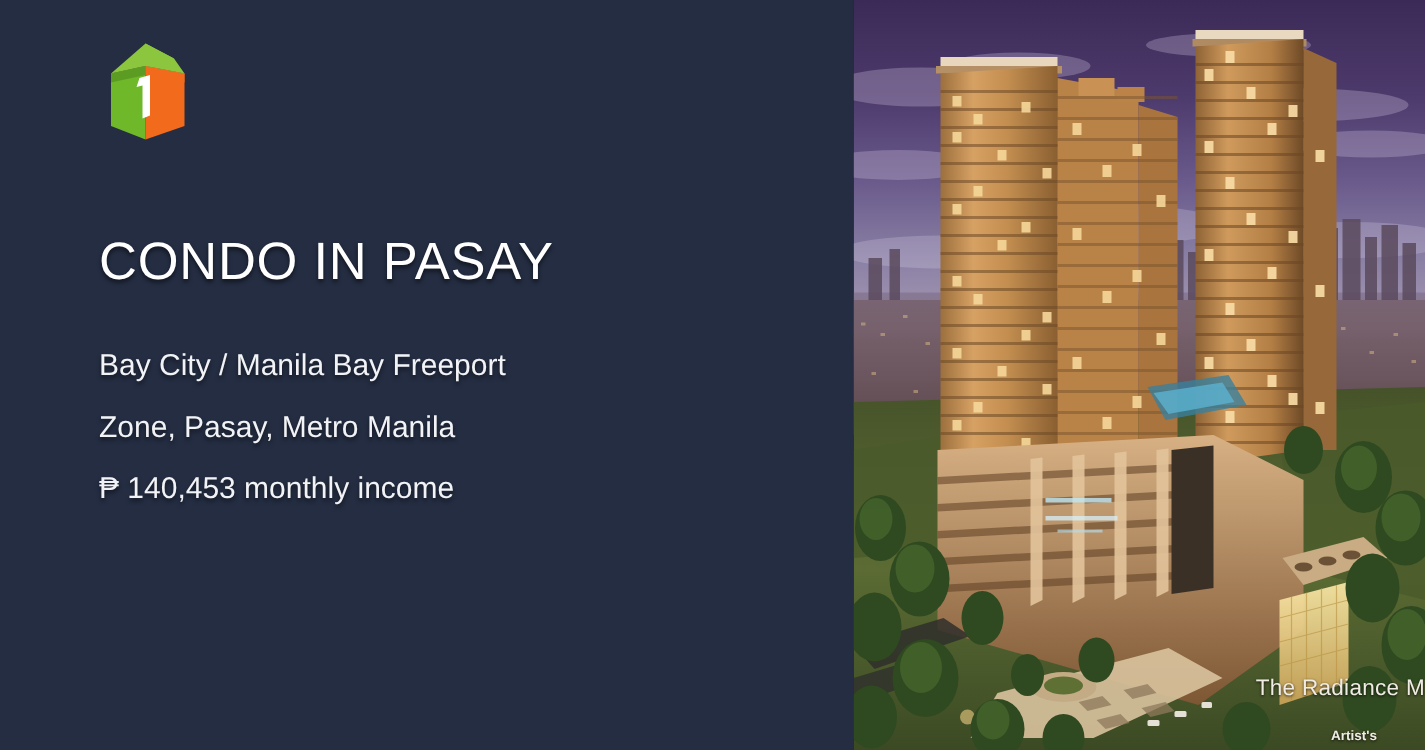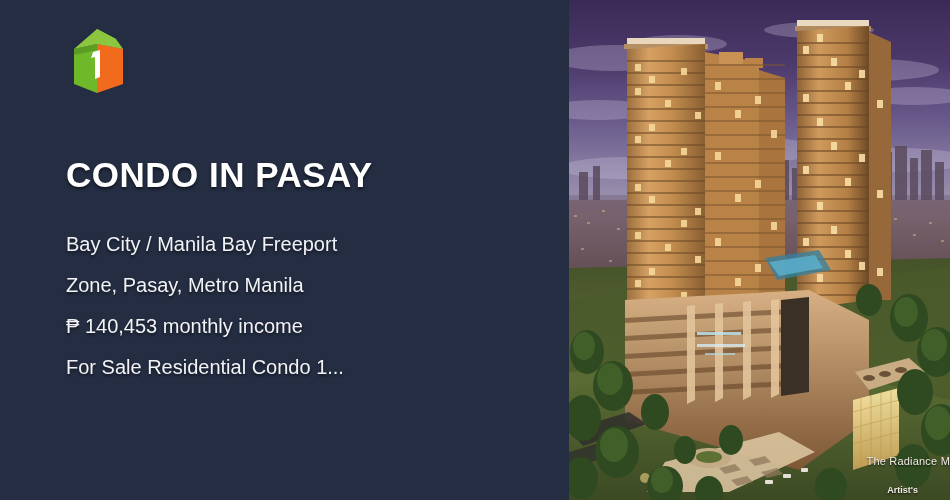--- a/index.html
+++ b/index.html
@@ -30,21 +30,21 @@
 
   .logo {
     width:62px; height:72px;
     position:relative;
   }
   .logo svg { display:block; width:62px; height:72px; }
 
   .title {
     margin-top:58px;
     font-size:35px;
-    font-weight:bold;
+    font-weight:normal;
     letter-spacing:0.5px;
     color:#ffffff;
     text-shadow:0 2px 3px rgba(0,0,0,0.55);
     line-height:1.05;
     white-space:nowrap;
   }
 
   .details {
     margin-top:30px;
   }
@@ -68,21 +68,21 @@
   .photo svg { display:block; width:100%; height:100%; }
 
   .watermark {
     position:absolute;
     right:0px;
     bottom:5px;
     text-align:right;
     pointer-events:none;
   }
   .wm-main {
-    font-size:11px;
+    font-size:15px;
     color:#f0ece4;
     text-shadow:0 1px 2px rgba(0,0,0,0.8);
     white-space:nowrap;
     letter-spacing:0.2px;
     text-align:right;
   }
   .wm-sub {
     font-size:9px;
     font-weight:bold;
     color:#efece6;
@@ -115,21 +115,20 @@
         <polygon points="27,25 34,23 34,50 29,52 29,30 25,31" fill="#FFFFFF"></polygon>
       </svg>
     </div>
 
     <div class="title">CONDO IN PASAY</div>
 
     <div class="details">
       <div class="detail-line">Bay City / Manila Bay Freeport</div>
       <div class="detail-line">Zone, Pasay, Metro Manila</div>
       <div class="detail-line">₱ 140,453 monthly income</div>
-      <div class="detail-line">For Sale Residential Condo 1...</div>
     </div>
   </div>
 
   <div class="photo">
     <svg viewBox="0 0 381 500" preserveAspectRatio="xMidYMid slice" xmlns="http://www.w3.org/2000/svg">
       <defs>
         <linearGradient id="skyg" x1="0" y1="0" x2="0" y2="1">
           <stop offset="0%" stop-color="#3b2a57"></stop>
           <stop offset="22%" stop-color="#4d3a6c"></stop>
           <stop offset="42%" stop-color="#6a5b8c"></stop>

